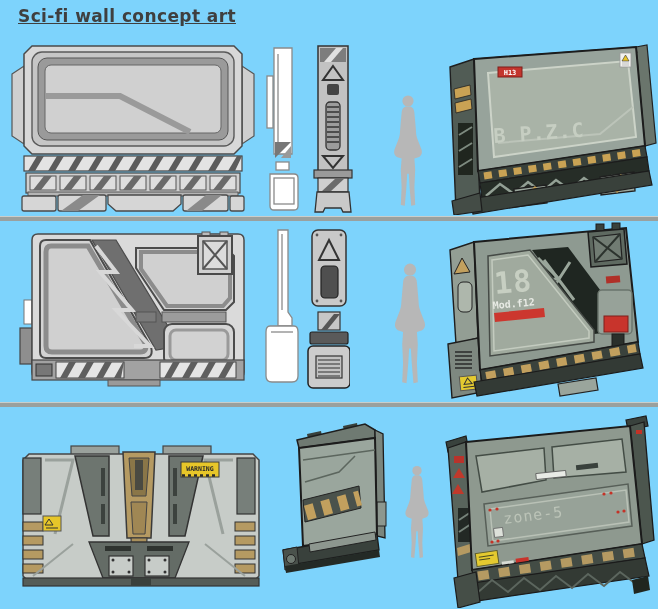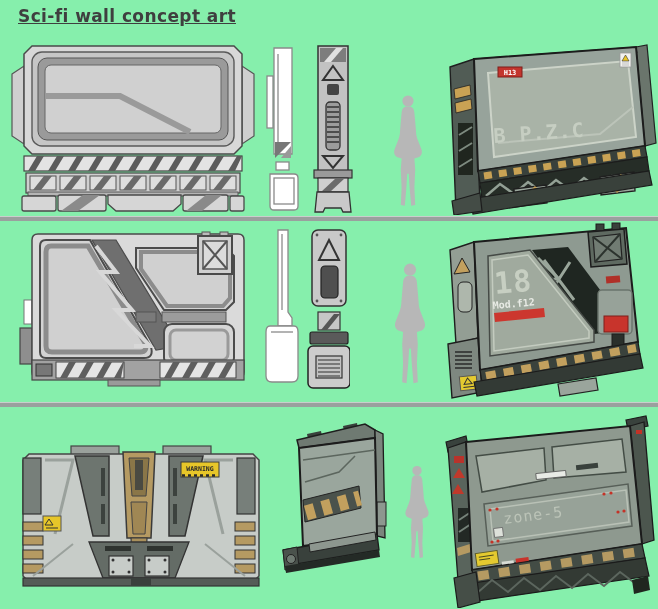--- a/index.html
+++ b/index.html
@@ -1,16 +1,16 @@
 <!DOCTYPE html>
 <html><head>
 <meta charset="utf-8">
 <style>
   html,body{margin:0;padding:0;background:#fff;}
-  .stage{position:relative;width:658px;height:609px;background:#86efac;overflow:hidden;
+  .stage{position:relative;width:658px;height:609px;background:#7dd3fc;overflow:hidden;
          font-family:"Liberation Sans",sans-serif;}
   .abs{position:absolute;}
   .title{position:absolute;left:18px;top:6px;font-size:17px;font-weight:bold;color:#3f3f3f;
          text-decoration:underline;letter-spacing:.4px;font-family:"DejaVu Sans",sans-serif;}
   .divider{position:absolute;left:0;width:658px;height:4px;background:#9aa09e;border-top:1px solid #c9cecc;}
   svg{display:block;}
   text{font-family:"DejaVu Sans Mono","Liberation Sans",monospace;}
 </style>
 </head>
 <body>

